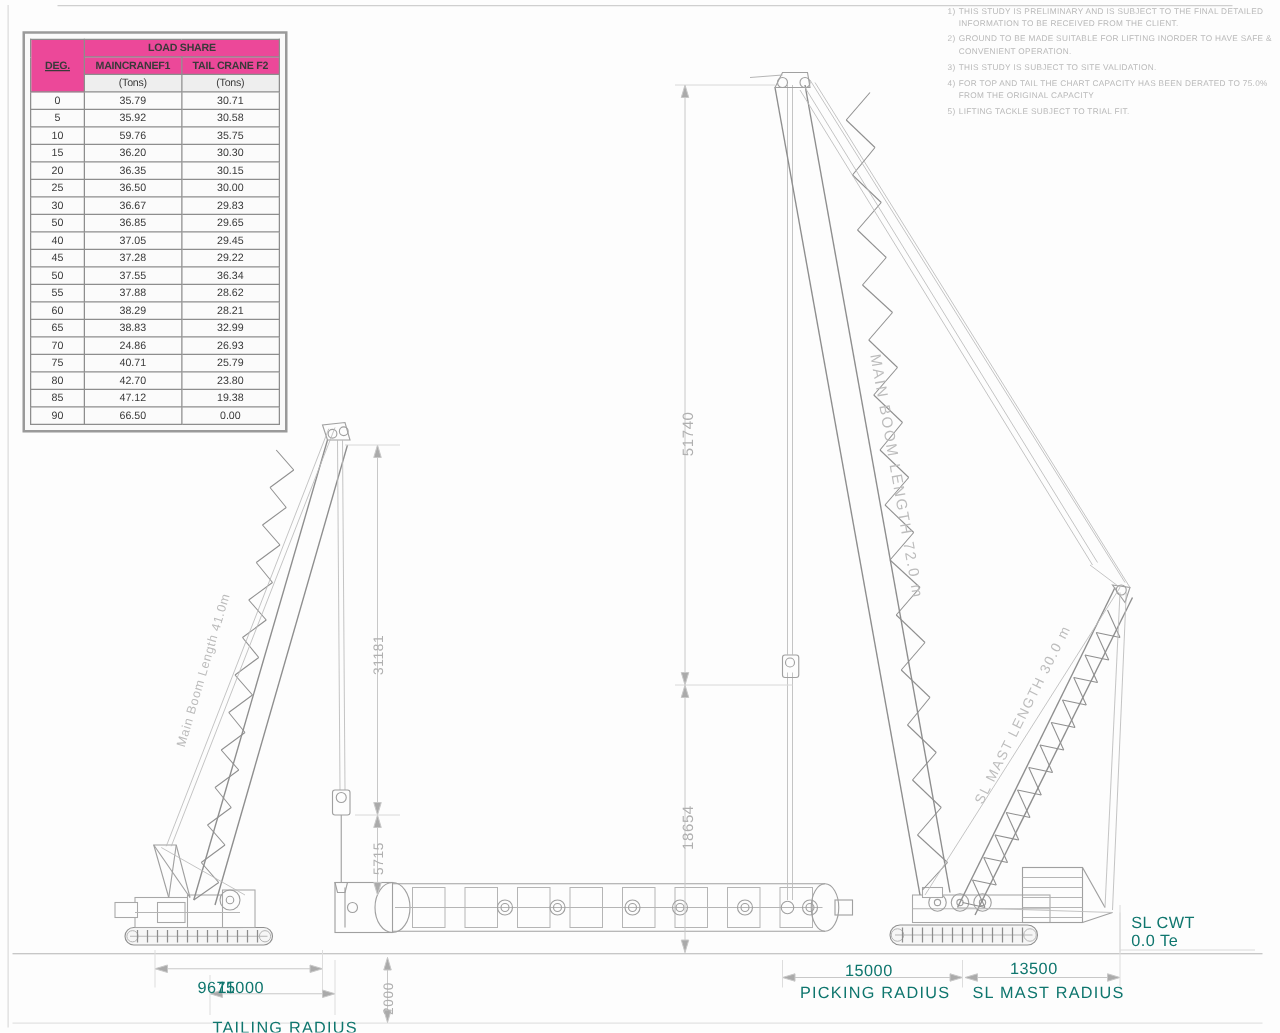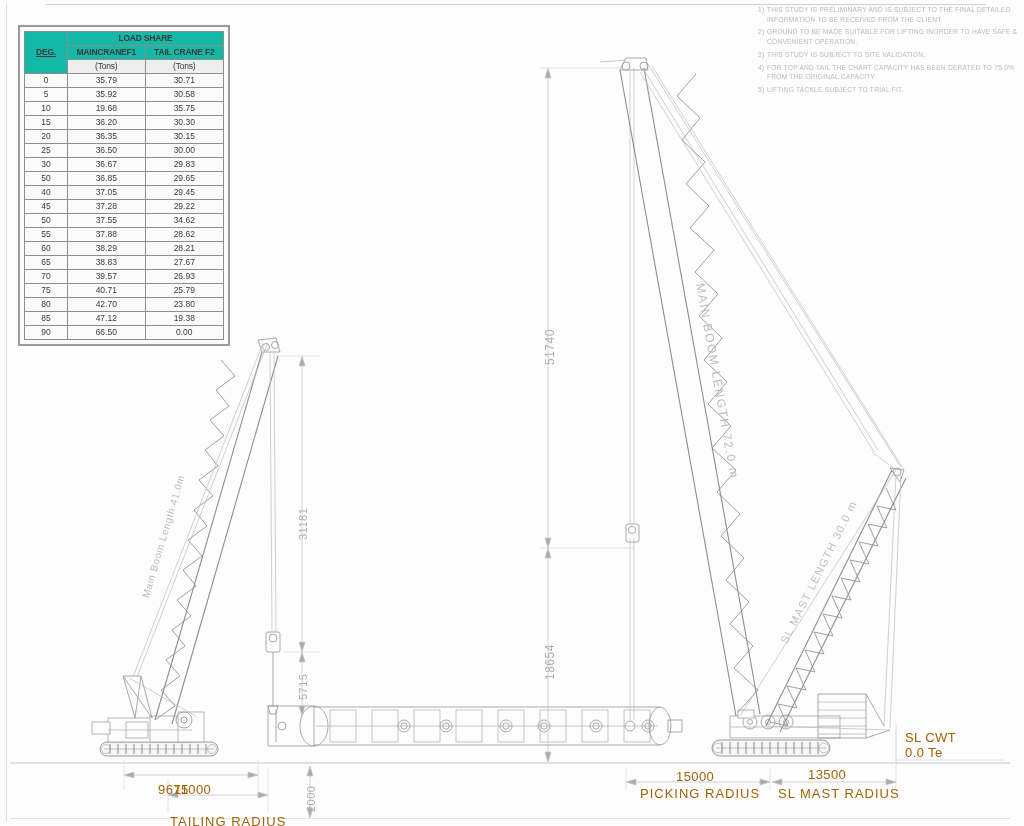--- a/index.html
+++ b/index.html
@@ -18,36 +18,36 @@
     position:absolute;left:18px;top:25px;width:212px;
     border:2px solid #9a9a9a;background:#fafafa;padding:4px;
     box-sizing:border-box;
   }
   #load-share-table table{border-collapse:collapse;width:100%;
     font-size:8.5px;color:#3a3a3a;}
   #load-share-table th,#load-share-table td{
     border:1px solid #8d8d8d;text-align:center;padding:0px 1px;height:13px;
     line-height:13px;font-weight:normal;background:#f2f2f2;
   }
-  #load-share-table th{background:#14b8a6;font-weight:bold;letter-spacing:-0.2px;}
+  #load-share-table th{background:#ec4899;font-weight:bold;letter-spacing:-0.2px;}
   #load-share-table td{background:#fbfbfb;}
   .th-units{font-weight:normal !important;background:#eeeeee !important;}
   .deg-cell{width:40px;text-decoration:underline;}
 
   
   #notes{
     position:absolute;left:758px;top:5px;width:262px;
     font-size:6.6px;line-height:9.6px;color:#b9b9b9;letter-spacing:0.25px;
   }
   #notes .note{display:flex;margin-bottom:3.2px;}
   #notes .num{width:9px;flex:none;}
   #notes .txt{flex:1;}
 
   
-  .dim{position:absolute;font-size:11px;color:#a16207;letter-spacing:0.4px;white-space:nowrap;}
+  .dim{position:absolute;font-size:11px;color:#0f766e;letter-spacing:0.4px;white-space:nowrap;}
   .dim.big{font-size:13px;}
   .dimv{position:absolute;font-size:12px;color:#b0b0b0;white-space:nowrap;
          transform-origin:0 0;transform:rotate(-90deg);letter-spacing:0.5px;}
   .lbl-rot{position:absolute;white-space:nowrap;color:#b4b4b4;transform-origin:0 0;}
 
   svg{position:absolute;left:0;top:0;overflow:visible;}
   .ln{stroke:#b5b5b5;stroke-width:0.8;fill:none;}
   .ln2{stroke:#a0a0a0;stroke-width:0.9;fill:none;}
   .lnd{stroke:#8e8e8e;stroke-width:1.1;fill:none;}
   .latt{stroke:#8f8f8f;stroke-width:0.85;fill:none;}
@@ -88,21 +88,21 @@
             <td>35.79</td>
             <td>30.71</td>
           </tr>
           <tr>
             <td>5</td>
             <td>35.92</td>
             <td>30.58</td>
           </tr>
           <tr>
             <td>10</td>
-            <td>19.68</td>
+            <td>59.76</td>
             <td>35.75</td>
           </tr>
           <tr>
             <td>15</td>
             <td>36.20</td>
             <td>30.30</td>
           </tr>
           <tr>
             <td>20</td>
             <td>36.35</td>
@@ -129,40 +129,40 @@
             <td>29.45</td>
           </tr>
           <tr>
             <td>45</td>
             <td>37.28</td>
             <td>29.22</td>
           </tr>
           <tr>
             <td>50</td>
             <td>37.55</td>
-            <td>34.62</td>
+            <td>36.34</td>
           </tr>
           <tr>
             <td>55</td>
             <td>37.88</td>
             <td>28.62</td>
           </tr>
           <tr>
             <td>60</td>
             <td>38.29</td>
             <td>28.21</td>
           </tr>
           <tr>
             <td>65</td>
             <td>38.83</td>
-            <td>27.67</td>
+            <td>32.99</td>
           </tr>
           <tr>
             <td>70</td>
-            <td>39.57</td>
+            <td>24.86</td>
             <td>26.93</td>
           </tr>
           <tr>
             <td>75</td>
             <td>40.71</td>
             <td>25.79</td>
           </tr>
           <tr>
             <td>80</td>
             <td>42.70</td>

